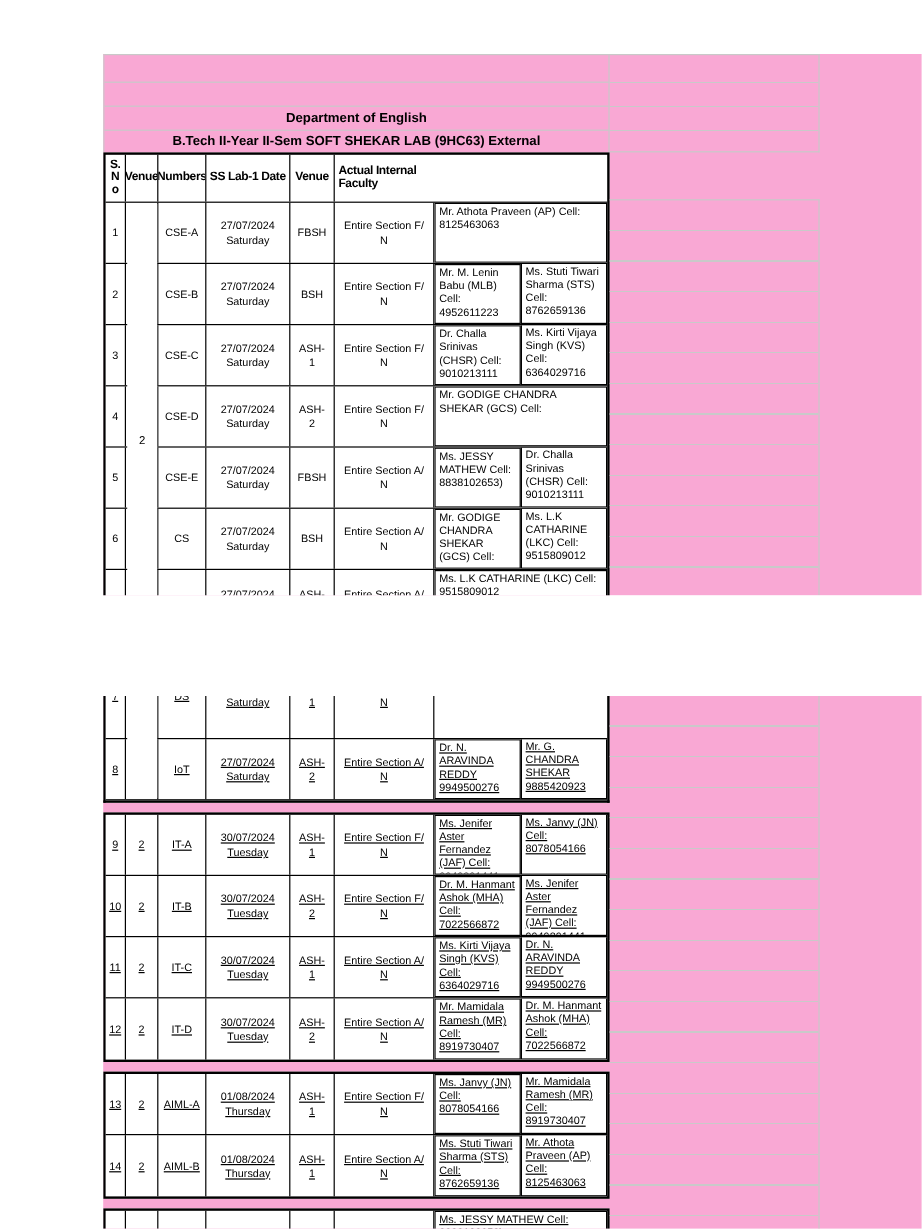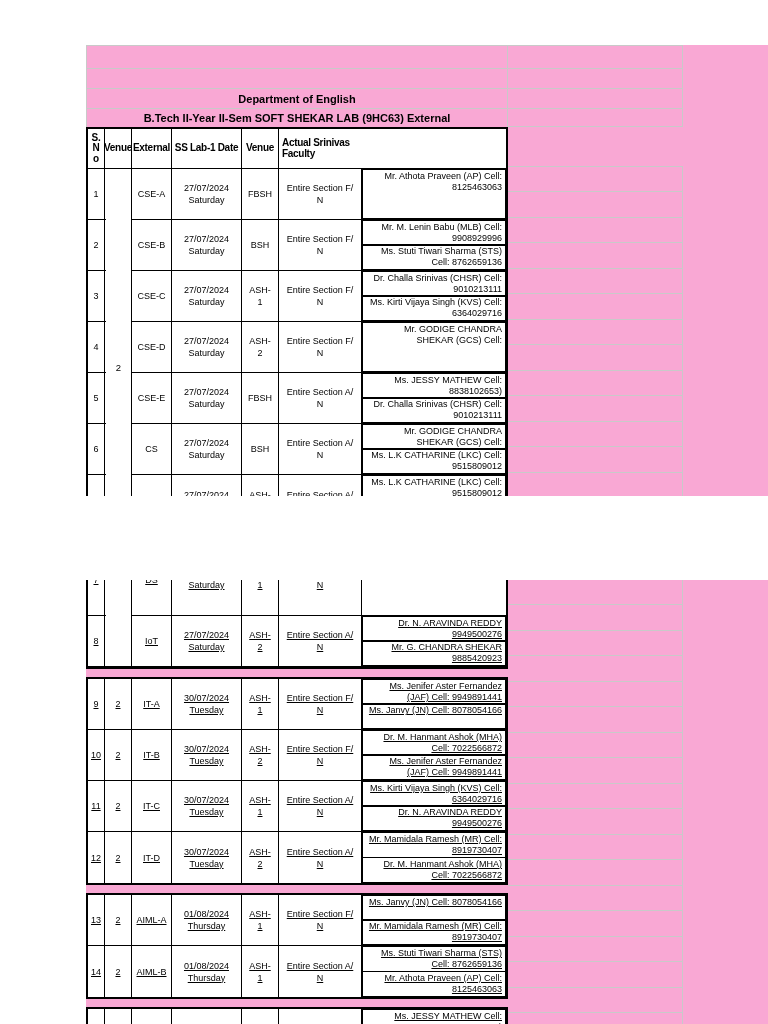--- a/index.html
+++ b/index.html
@@ -34,22 +34,22 @@
       white-space:pre-line;letter-spacing:-0.3px;overflow:hidden;}
   .th:last-child{border-right:none;justify-content:flex-start;padding-left:3px;text-align:left;}
   .trow{height:51px;border-bottom:1px solid #000;box-sizing:border-box;}
   .trow:last-child{border-bottom:none;}
   .trow.cont{height:36px;}
   .cv{border-right:1px solid #000;display:flex;align-items:center;justify-content:center;
       font-size:9px;line-height:12px;text-align:center;white-space:pre-line;overflow:hidden;}
   .cv.top{align-items:flex-start;}
   .clip{display:block;margin-top:-6px;line-height:12px;}
   .clip2{display:block;margin-top:-13px;line-height:12px;}
-  .c-fac{border-right:none;padding:0;display:flex;flex-direction:column;align-items:stretch;
-         text-align:right;white-space:normal;}
+  .c-fac{border-right:none;padding:0;display:flex;flex-direction:row;align-items:stretch;
+         text-align:left;white-space:normal;}
   .fbox{flex:1 1 50%;box-sizing:border-box;border:1.5px solid #000;margin-top:-1.5px;
         font-size:9px;line-height:11px;padding:1px 3px;overflow:hidden;}
   .fbox:first-child{margin-top:0;}
   .fgap{height:9px;flex:0 0 9px;}
   .fbox.f27{flex:0 0 27px;}
   .year-patch{position:absolute;left:18px;width:25px;background:#fff;z-index:5;
               display:flex;justify-content:center;}
   .year-patch span{font-size:9.5px;display:block;}
   .sep{height:8px;}
   .b2{border-top:none;}
@@ -67,24 +67,24 @@
       <div class="trow-top title" style="height:19px">B.Tech II-Year II-Sem SOFT SHEKAR LAB (9HC63) External</div>
     </div>
     <div class="rcol-top"></div>
 
     <div class="block" id="p1block">
       <div class="thead grid" id="p1head">
           <div class="th">S.
 N
 o</div>
           <div class="th">Venue</div>
-          <div class="th">External</div>
+          <div class="th">Numbers</div>
           <div class="th">SS Lab-1 Date</div>
           <div class="th">Venue</div>
-          <div class="th">Actual Srinivas Faculty</div>
+          <div class="th">Actual Internal Faculty</div>
         </div>
       <div id="p1rows">
           <div class="trow grid">
             <div class="cv">1</div>
             <div class="cv"></div>
             <div class="cv">CSE-A</div>
             <div class="cv">27/07/2024
 Saturday</div>
             <div class="cv">FBSH</div>
             <div class="cv">Entire Section F/
@@ -96,21 +96,21 @@
           <div class="trow grid">
             <div class="cv">2</div>
             <div class="cv"></div>
             <div class="cv">CSE-B</div>
             <div class="cv">27/07/2024
 Saturday</div>
             <div class="cv">BSH</div>
             <div class="cv">Entire Section F/
 N</div>
             <div class="cv c-fac">
-              <div class="fbox">Mr. M. Lenin Babu (MLB) Cell: 9908929996</div>
+              <div class="fbox">Mr. M. Lenin Babu (MLB) Cell: 4952611223</div>
               <div class="fbox">Ms. Stuti Tiwari Sharma (STS) Cell: 8762659136</div>
             </div>
           </div>
           <div class="trow grid">
             <div class="cv">3</div>
             <div class="cv"></div>
             <div class="cv">CSE-C</div>
             <div class="cv">27/07/2024
 Saturday</div>
             <div class="cv">ASH-

